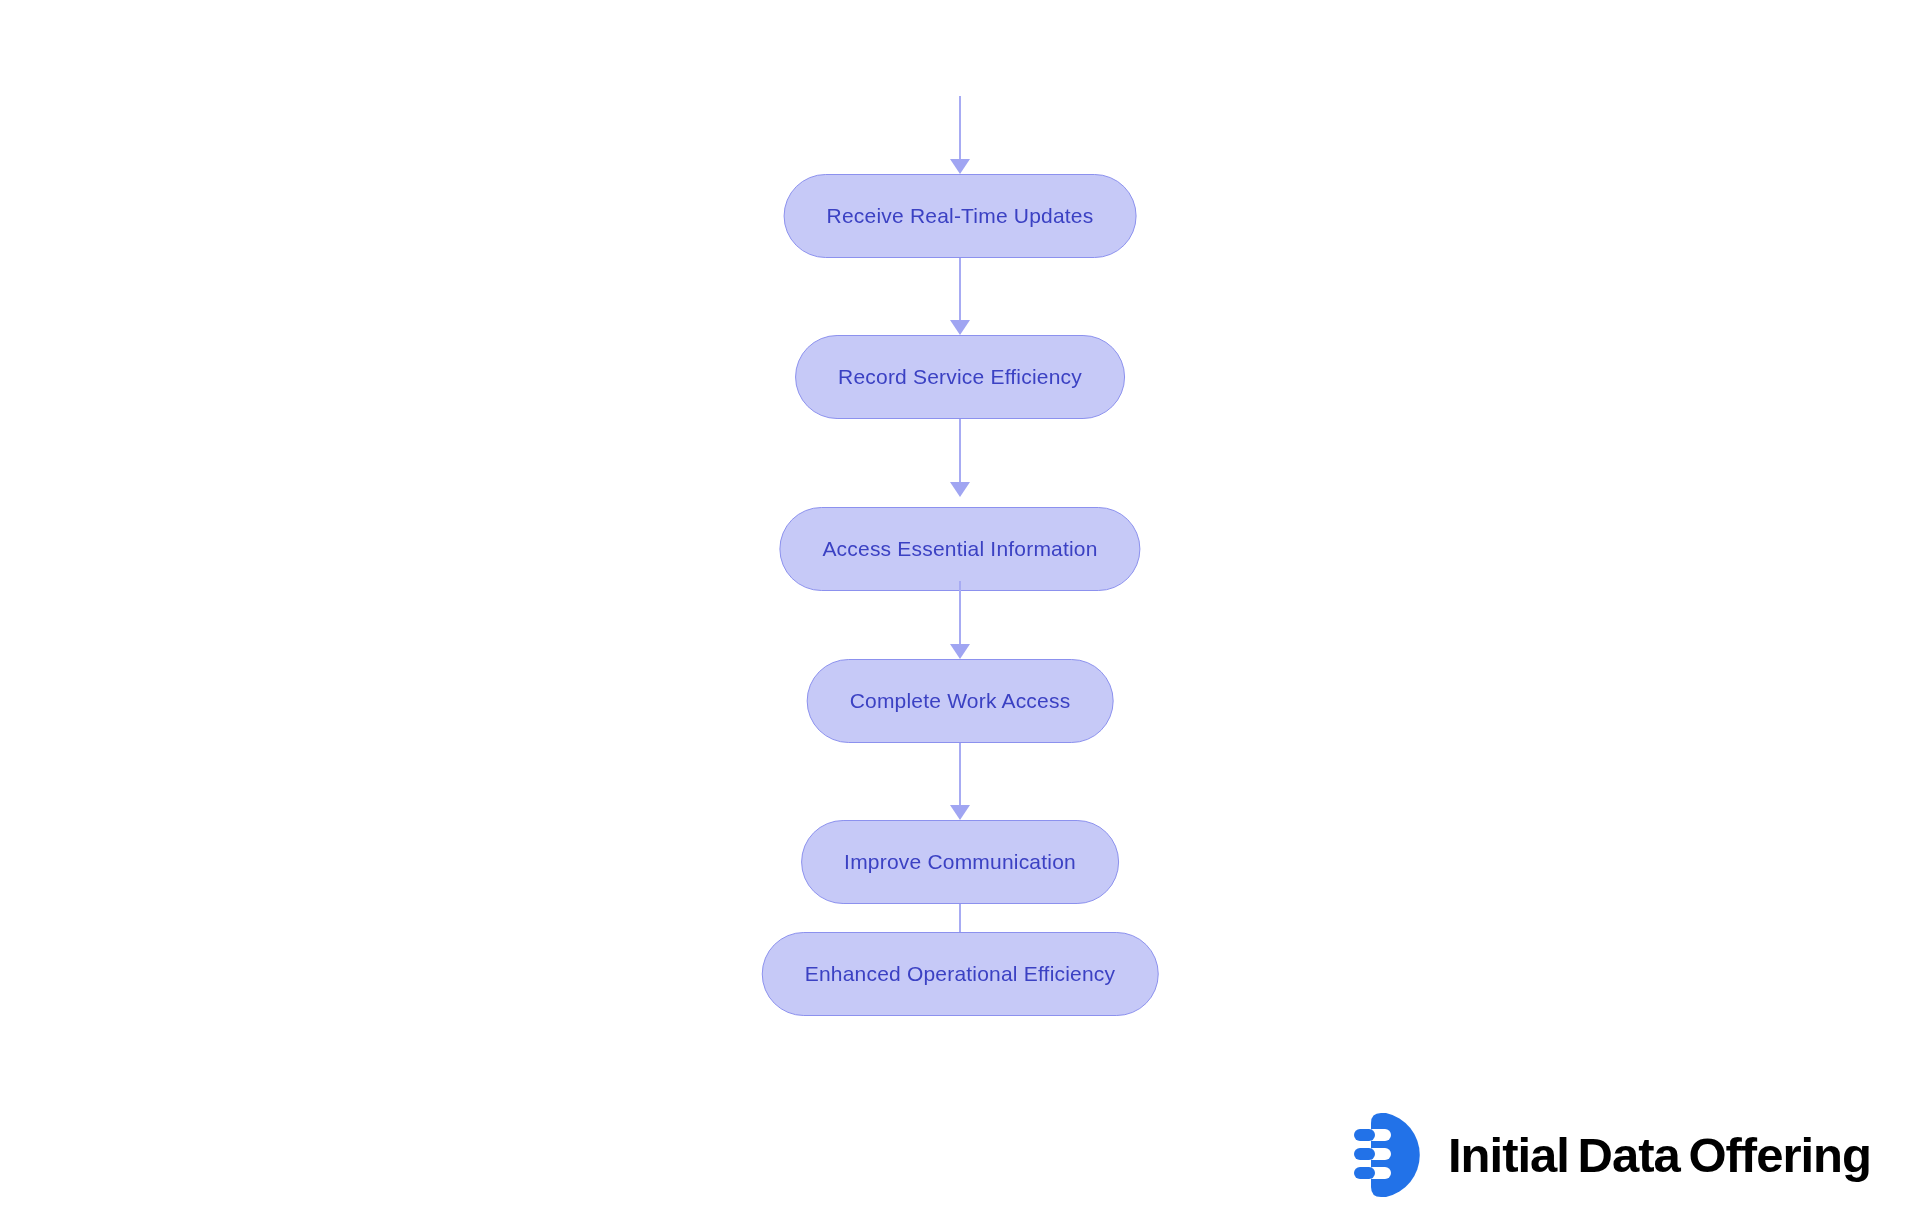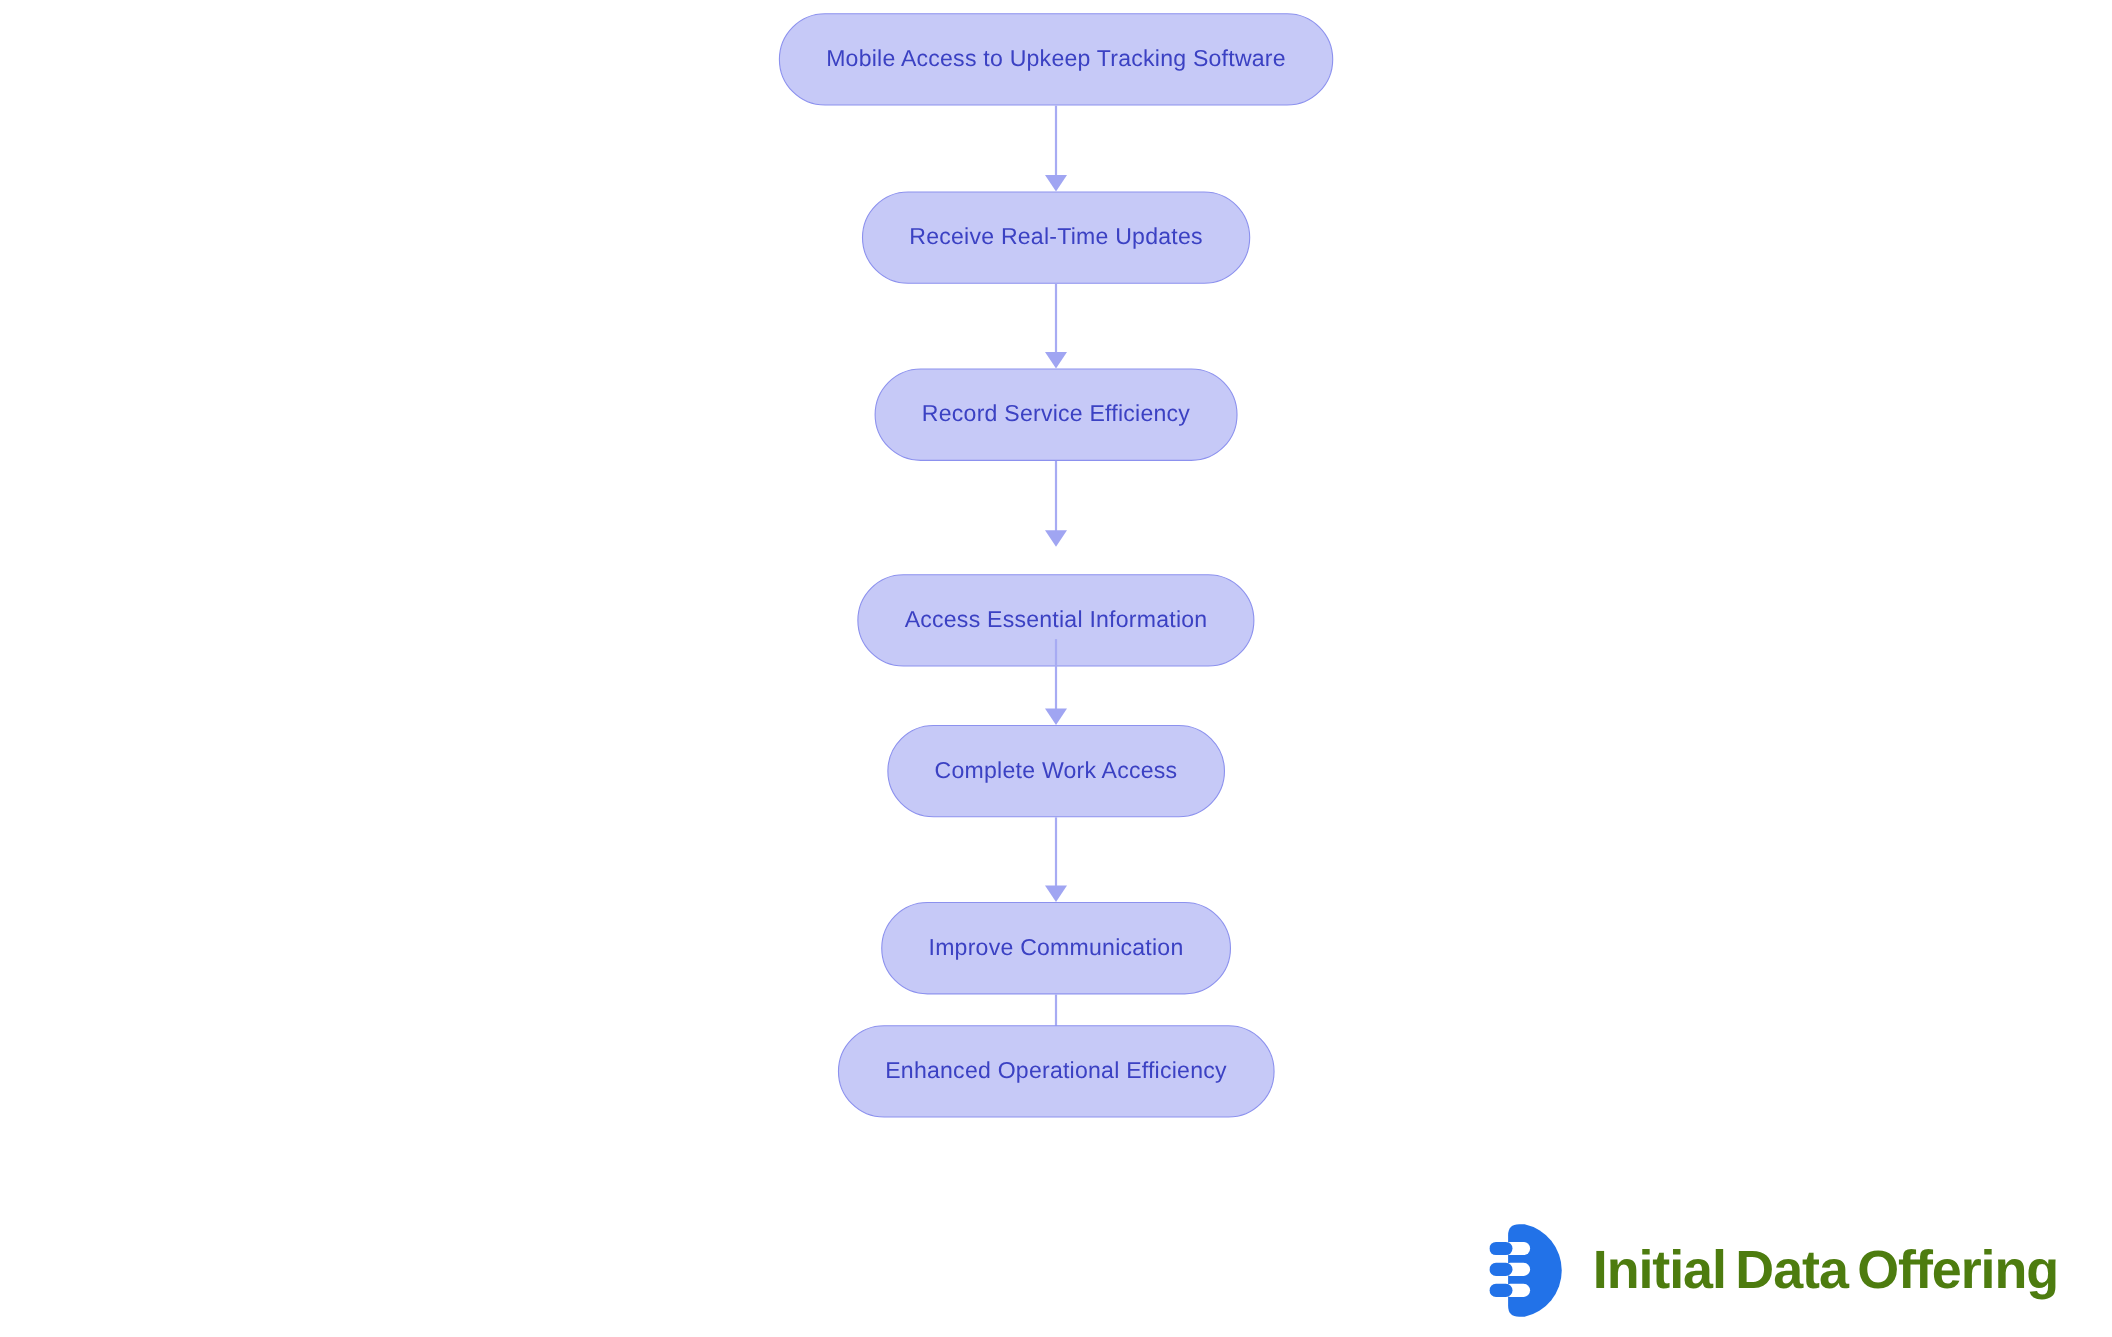--- a/index.html
+++ b/index.html
@@ -31,21 +31,21 @@
     border: 1.5px solid #8c91ee;
     color: #3b41c3;
     font-size: 21px;
     letter-spacing: 0.2px;
     white-space: nowrap;
     text-align: center;
   }
   .n0 { top: 12px; }
   .n1 { top: 174px; }
   .n2 { top: 335px; }
-  .n3 { top: 522px; }
+  .n3 { top: 507px; }
   .n4 { top: 659px; }
   .n5 { top: 820px; }
   .n6 { top: 932px; }
 
   
   .arrow {
     position: absolute;
     left: 50%;
     transform: translateX(-50%);
     width: 22px;
@@ -83,32 +83,31 @@
     left: 1354px;
     top: 1110px;
     height: 90px;
     display: flex;
     align-items: center;
     gap: 18px;
   }
   .logo-text {
     font-size: 49px;
     font-weight: bold;
-    color: #4d7c0f;
+    color: #000000;
     letter-spacing: -1px;
     word-spacing: -4px;
     white-space: nowrap;
   }
 </style>
 </head>
 <body>
 
 <div class="canvas">
 
-  <div class="node n0">Mobile Access to Upkeep Tracking Software</div>
 
   <div class="arrow a0">
     <div class="line"></div>
     <div class="head"></div>
   </div>
 
   <div class="node n1">Receive Real-Time Updates</div>
 
   <div class="arrow a1">
     <div class="line"></div>

